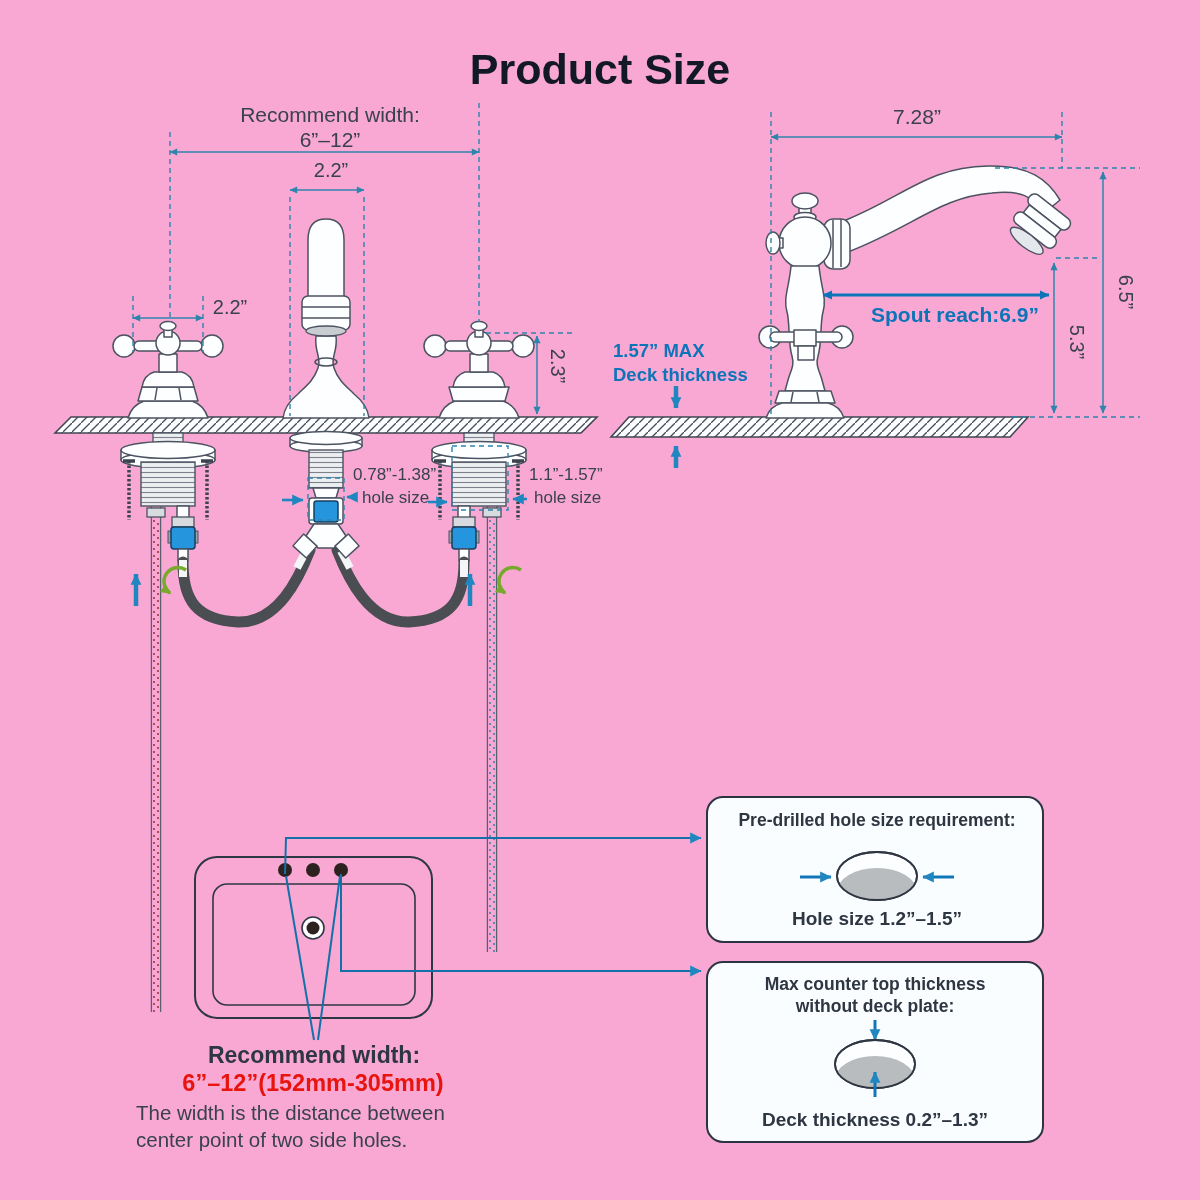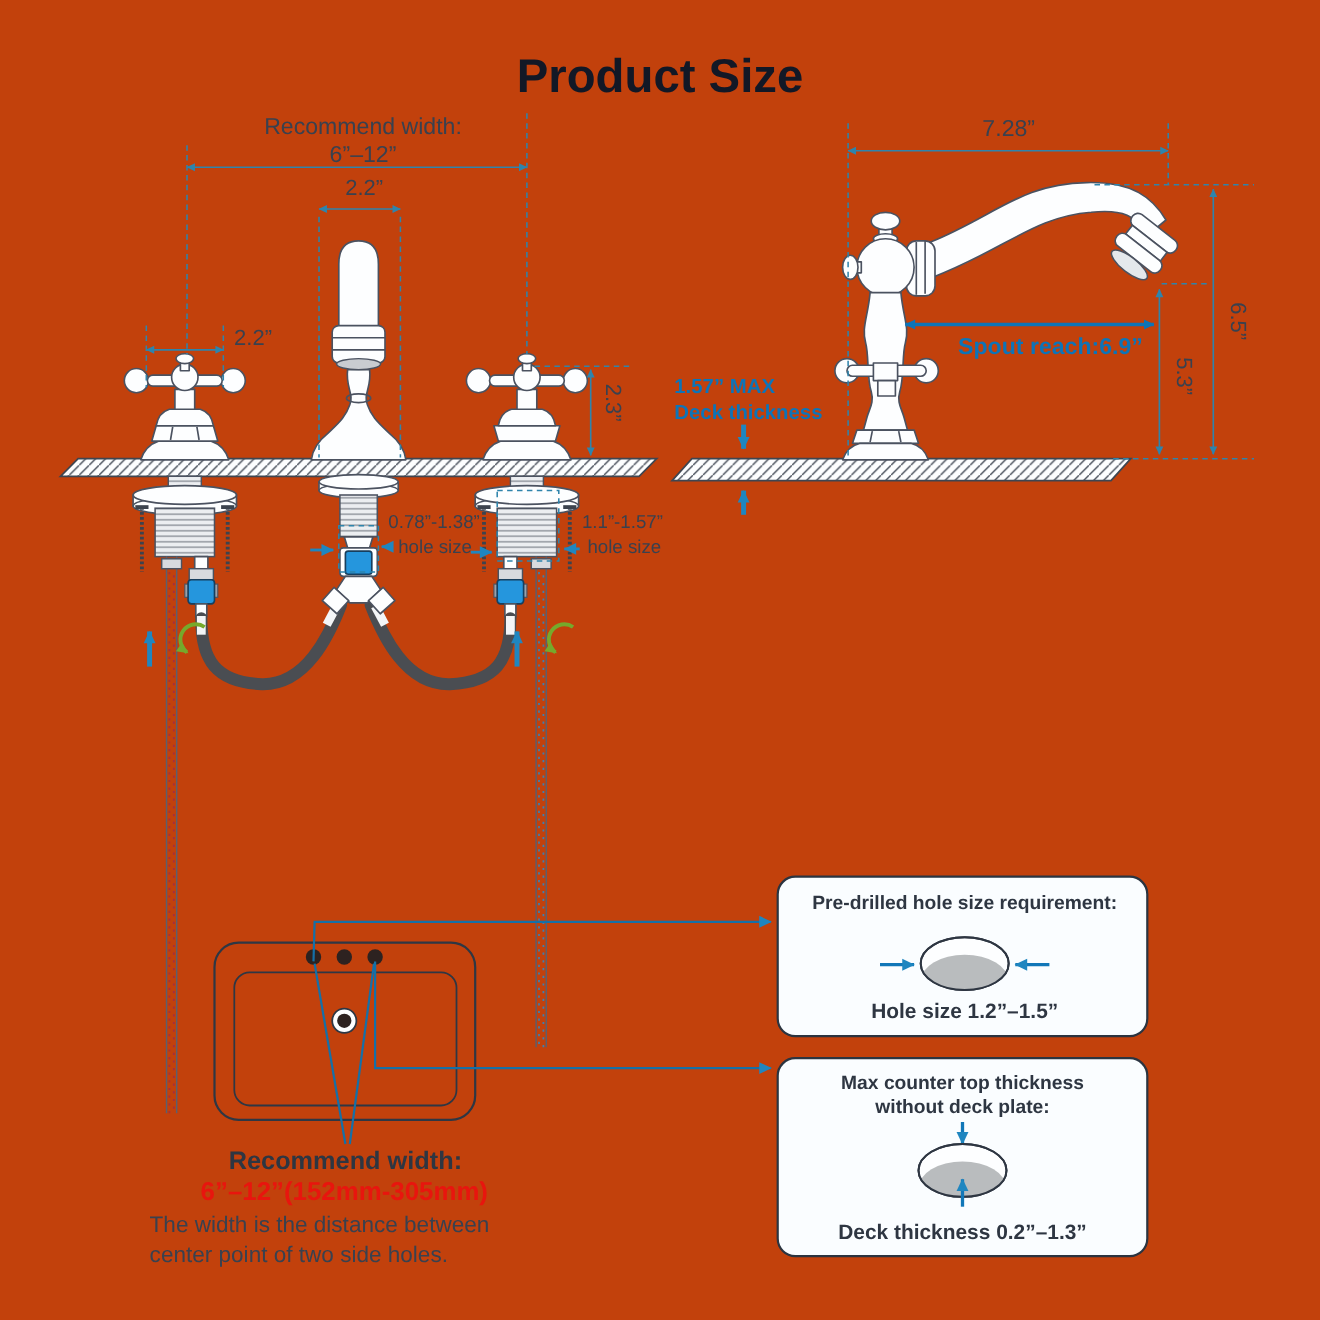--- a/index.html
+++ b/index.html
@@ -1,17 +1,17 @@
 <!DOCTYPE html>
 <html><head>
 <meta charset="utf-8">
 <style>
   html,body{margin:0;padding:0;}
   body{width:1200px;height:1200px;background:#e9f2f9;font-family:"Liberation Sans",sans-serif;}
-  #stage{position:relative;width:1200px;height:1200px;background:#c2410c;overflow:hidden;}
+  #stage{position:relative;width:1200px;height:1200px;background:#f9a8d4;overflow:hidden;}
   svg{display:block;}
   text{font-family:"Liberation Sans",sans-serif;}
   .art{fill:#fdfeff;stroke:#4b5260;stroke-width:1.5;stroke-linejoin:round;}
   .artn{fill:none;stroke:#4b5260;stroke-width:1.5;}
   .artg{fill:#d7dade;stroke:#4b5260;stroke-width:1.3;}
   .dim{stroke:#2e84ac;stroke-width:1.5;fill:none;}
   .dash{stroke:#2e84ac;stroke-width:1.4;fill:none;stroke-dasharray:5 4;}
   .dtext{font-size:20px;fill:#39414f;font-weight:500;}
   .blue-bold{fill:#0d74b8;font-weight:700;}
   .ink{fill:#39414f;}

